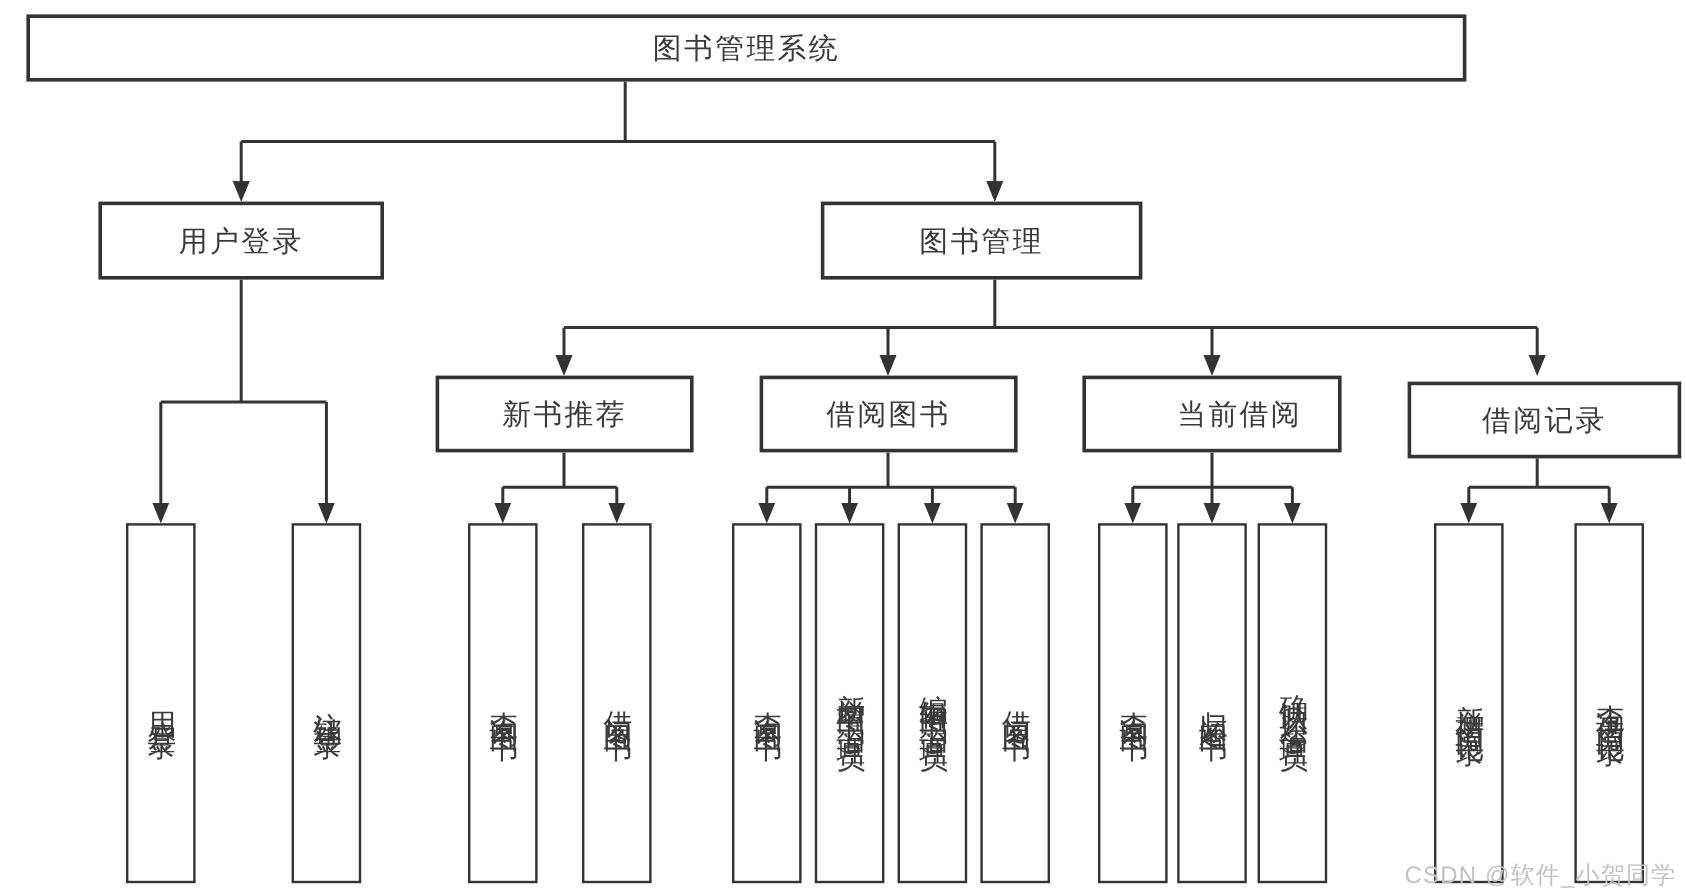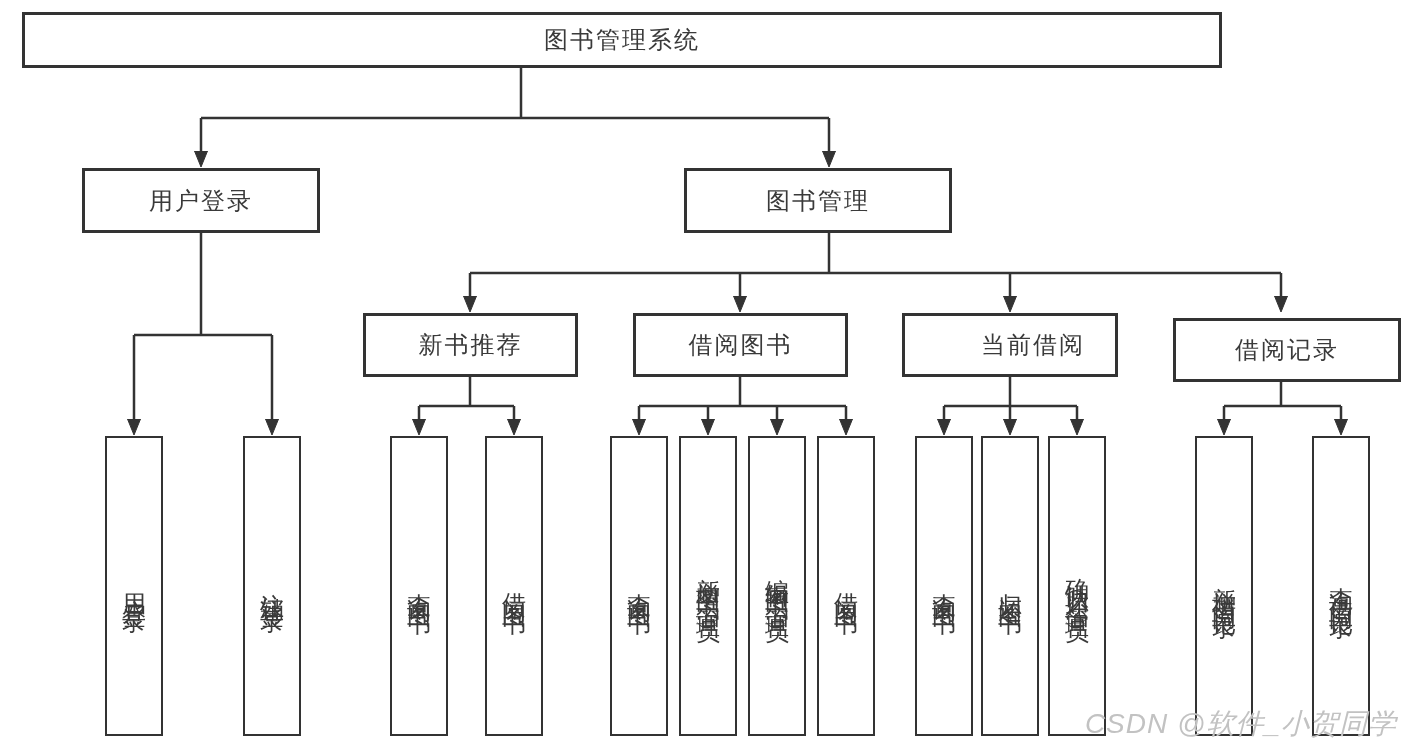--- a/index.html
+++ b/index.html
@@ -36,25 +36,24 @@
   }
   .leaf .vtext{
     writing-mode:vertical-rl;
     letter-spacing:6px;
     font-size:24px;
     line-height:1;
   }
   .watermark{
     position:absolute;z-index:3;
     right:8px;bottom:4px;
-    font-size:28px;
+    font-size:20px;
     color:var(--watermark);
     letter-spacing:1px;
     white-space:nowrap;
-    font-style:italic;
   }
 </style>
 </head>
 <body>
 
 <div class="stage">
 
   <svg class="connectors" width="1405" height="747" viewBox="0 0 1405 747" xmlns="http://www.w3.org/2000/svg">
     <defs>
       <marker id="arrow" markerUnits="userSpaceOnUse" markerWidth="18" markerHeight="15" viewBox="0 -7.5 18 15" refX="11" refY="0" orient="auto">

